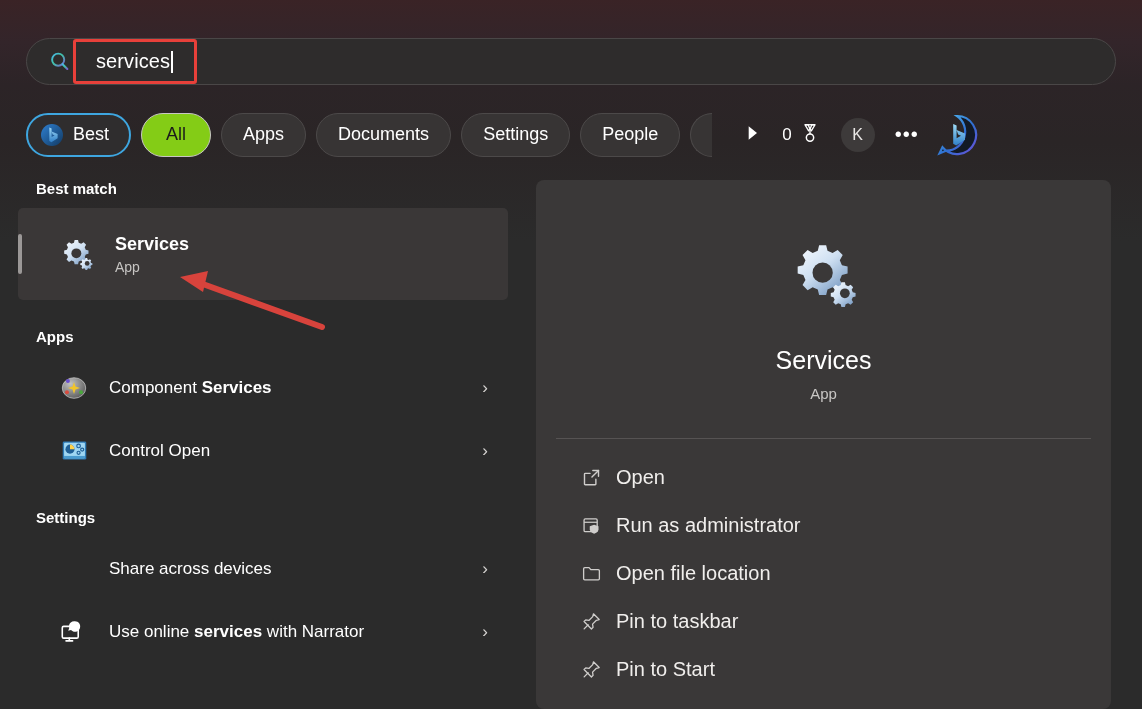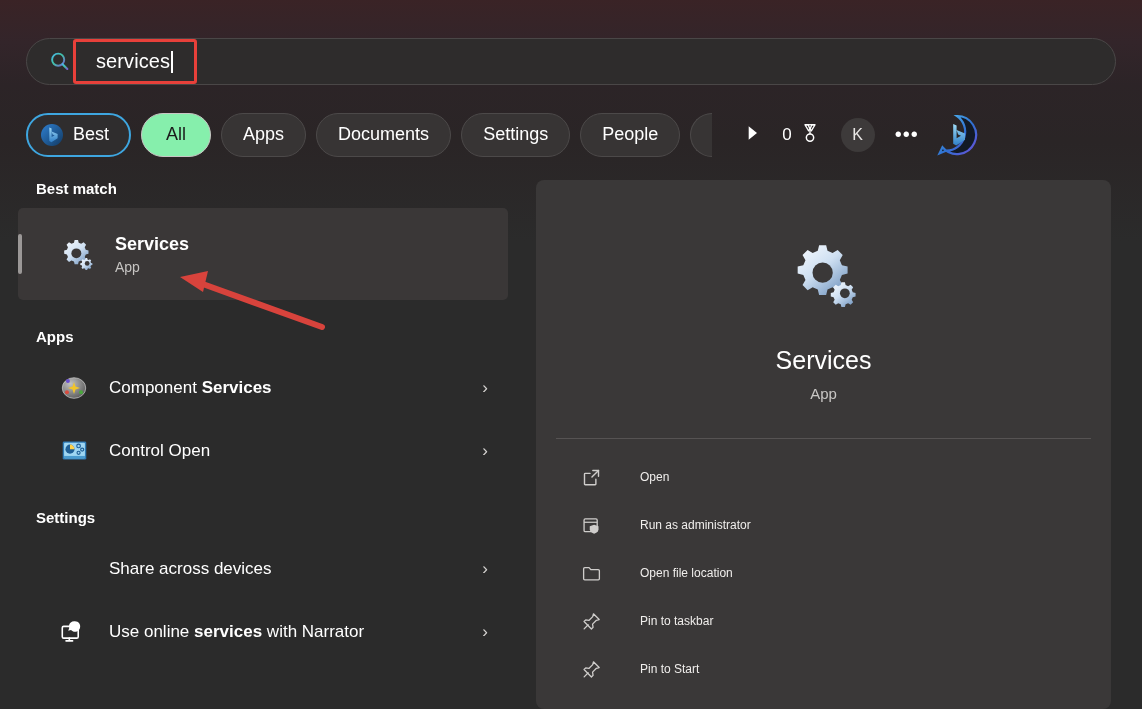--- a/index.html
+++ b/index.html
@@ -65,21 +65,21 @@
     background: #373434; border: 1px solid #4c4949;
     font-size: 18px; color: #ffffff;
     white-space: nowrap;
   }
   .pill.chat {
     border: 2px solid #3ea6e0;
     background: #2f2d2e;
     padding: 0 20px 0 12px; gap: 9px;
   }
   .pill.active {
-    background: #86efac; border-color: #c8c6c4; color: #1b1b1b;
+    background: #84cc16; border-color: #c8c6c4; color: #1b1b1b;
     padding: 0 24px;
   }
   .pill.clipped {
     width: 22px; padding: 0; overflow: hidden;
     border-right: none; border-top-right-radius: 0; border-bottom-right-radius: 0;
   }
   .bing-pill-icon { width: 24px; height: 24px; flex: 0 0 auto; }
 
   .toolbar-right {
     display: flex; align-items: center; gap: 0; margin-left: 10px;
@@ -154,21 +154,21 @@
   .pv-sub { margin-top: 10px; font-size: 15px; color: #c8c6c4; }
   .pv-sep {
     margin-top: 36px; width: 535px; height: 1px; background: #565353;
   }
   .actions { margin-top: 14px; width: 535px; }
   .action-row {
     height: 48px; display: flex; align-items: center;
     padding-left: 24px; border-radius: 5px;
   }
   .act-icon { width: 22px; height: 22px; flex: 0 0 auto; display: flex; align-items: center; justify-content: center; }
-  .act-label { margin-left: 38px; font-size: 12px; color: #f0eeec; }
+  .act-label { margin-left: 14px; font-size: 20px; color: #f0eeec; }
 </style>
 </head>
 <body>
 
 <div class="searchbar-wrap">
   <div class="searchbar">
     <span class="search-icon">
       <svg viewBox="0 0 24 24" width="22" height="22">
         <defs>
           <linearGradient id="sgrad" x1="0" y1="0" x2="1" y2="1">

